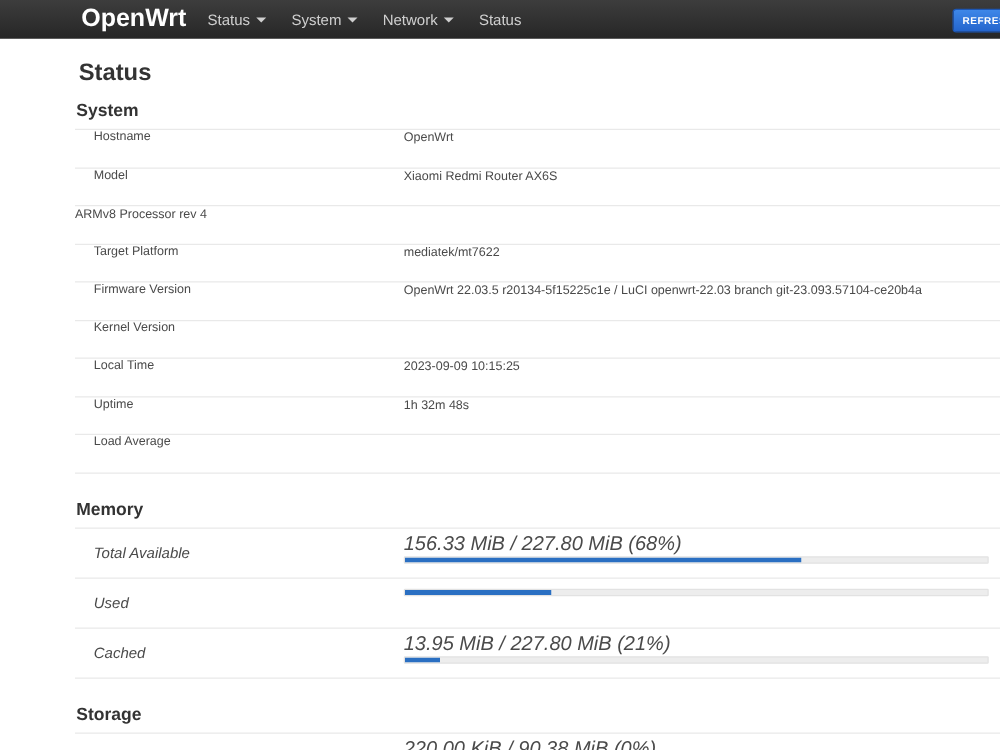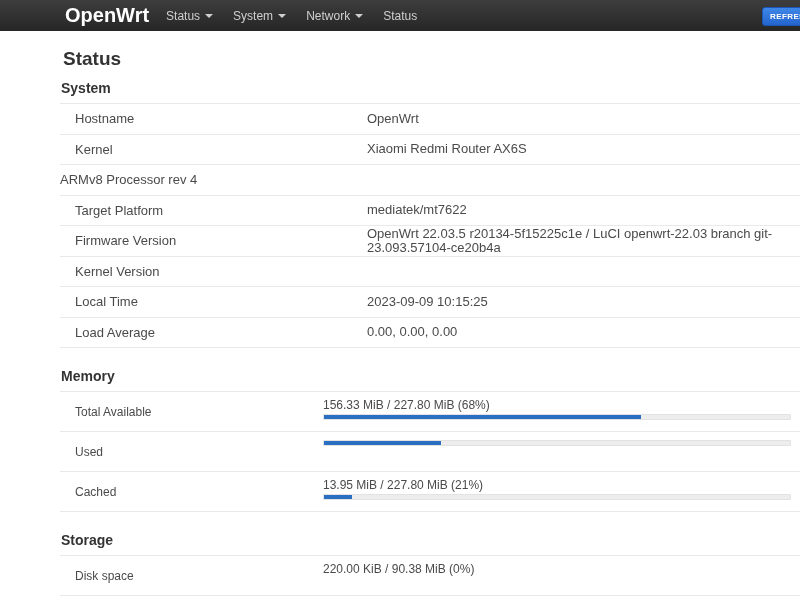--- a/index.html
+++ b/index.html
@@ -45,33 +45,33 @@
     margin-left:1px; font-size:14px; font-weight:700; color:#333;
     line-height:17px;
   }
   .hd-system  { margin-top:10px; margin-bottom:6px; }
   .hd-memory  { margin-top:20px; margin-bottom:6px; }
   .hd-storage { margin-top:20px; margin-bottom:6px; }
 
   .info-table, .progress-table { border-top:1px solid #e9e9e9; width:100%; }
 
   .info-row {
-    display:flex; align-items:center; min-height:30.5px;
-    border-bottom:1px solid #e9e9e9; font-size:13px; color:#4a4a4a;gap:44px;
+    display:flex; min-height:30.5px;
+    border-bottom:1px solid #e9e9e9; font-size:10px; color:#4a4a4a;
   }
   .col-label { width:263px; flex:none; padding-left:15px; color:#4a4a4a; }
   .col-value { flex:1; padding-right:10px; color:#4a4a4a; line-height:14px; }
 
   .progress-row {
     display:flex; min-height:40px; border-bottom:1px solid #e9e9e9;
-    font-size:12px; color:#4a4a4a;
+    font-size:12px; color:#4a4a4a;font-style:italic;
   }
   .progress-row .col-label { display:flex; align-items:center; }
   .progress-cell { flex:1; padding:6px 9px 0 0; }
-  .bar-text { font-size:12px; color:#4a4a4a; line-height:14px; }
+  .bar-text { font-size:16px; color:#4a4a4a; line-height:14px; }
   .bar-track {
     margin-top:2px; height:6px; background:#ededed;
     border:1px solid #e2e2e2; border-radius:1px; overflow:hidden;
   }
   .bar-fill { height:100%; width:0; background:#2a6fc2; }
 </style>
 </head>
 <body>
 
 <header class="navbar">
@@ -99,21 +99,21 @@
 <div class="content">
   <h2 class="page-title">Status</h2>
 
   <h3 class="section-heading hd-system">System</h3>
   <div class="info-table">
     <div class="info-row">
       <div class="col-label">Hostname</div>
       <div class="col-value">OpenWrt</div>
     </div>
     <div class="info-row">
-      <div class="col-label">Kernel</div>
+      <div class="col-label">Model</div>
       <div class="col-value">Xiaomi Redmi Router AX6S</div>
     </div>
     <div class="info-row">
       <div class="col-value">ARMv8 Processor rev 4</div>
     </div>
     <div class="info-row">
       <div class="col-label">Target Platform</div>
       <div class="col-value">mediatek/mt7622</div>
     </div>
     <div class="info-row">
@@ -121,22 +121,25 @@
       <div class="col-value">OpenWrt 22.03.5 r20134-5f15225c1e / LuCI openwrt-22.03 branch git-23.093.57104-ce20b4a</div>
     </div>
     <div class="info-row">
       <div class="col-label">Kernel Version</div>
     </div>
     <div class="info-row">
       <div class="col-label">Local Time</div>
       <div class="col-value">2023-09-09 10:15:25</div>
     </div>
     <div class="info-row">
+      <div class="col-label">Uptime</div>
+      <div class="col-value">1h 32m 48s</div>
+    </div>
+    <div class="info-row">
       <div class="col-label">Load Average</div>
-      <div class="col-value">0.00, 0.00, 0.00</div>
     </div>
   </div>
 
   <h3 class="section-heading hd-memory">Memory</h3>
   <div class="progress-table">
     <div class="progress-row">
       <div class="col-label">Total Available</div>
       <div class="progress-cell">
         <div class="bar-text">156.33 MiB / 227.80 MiB (68%)</div>
         <div class="bar-track">

